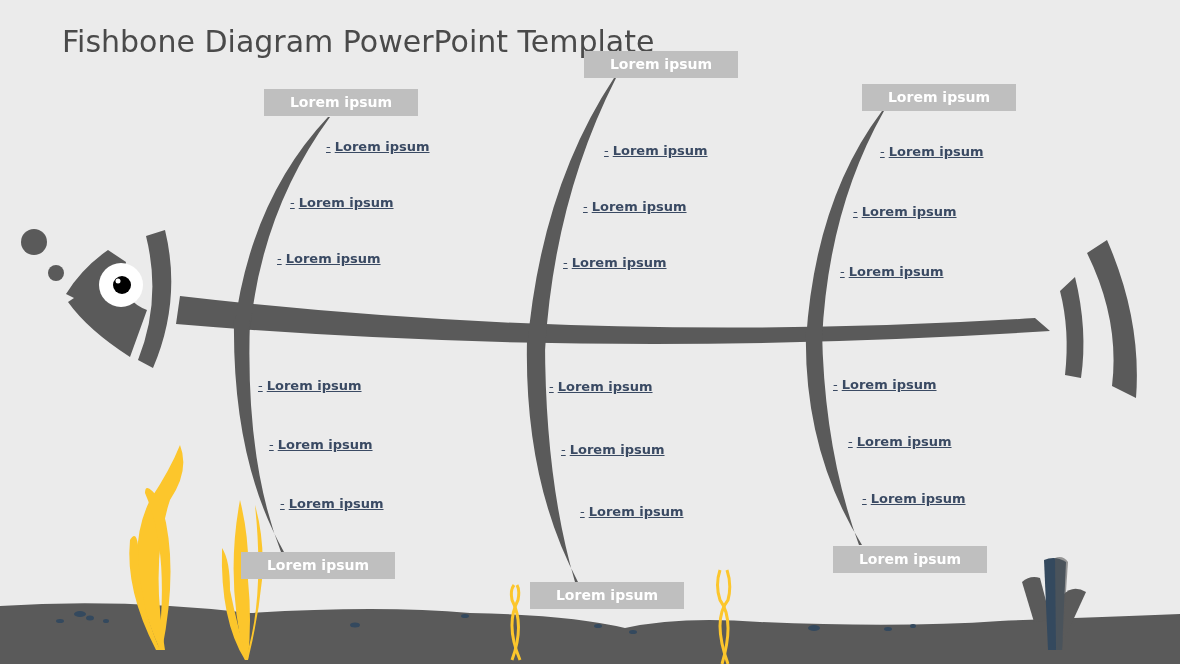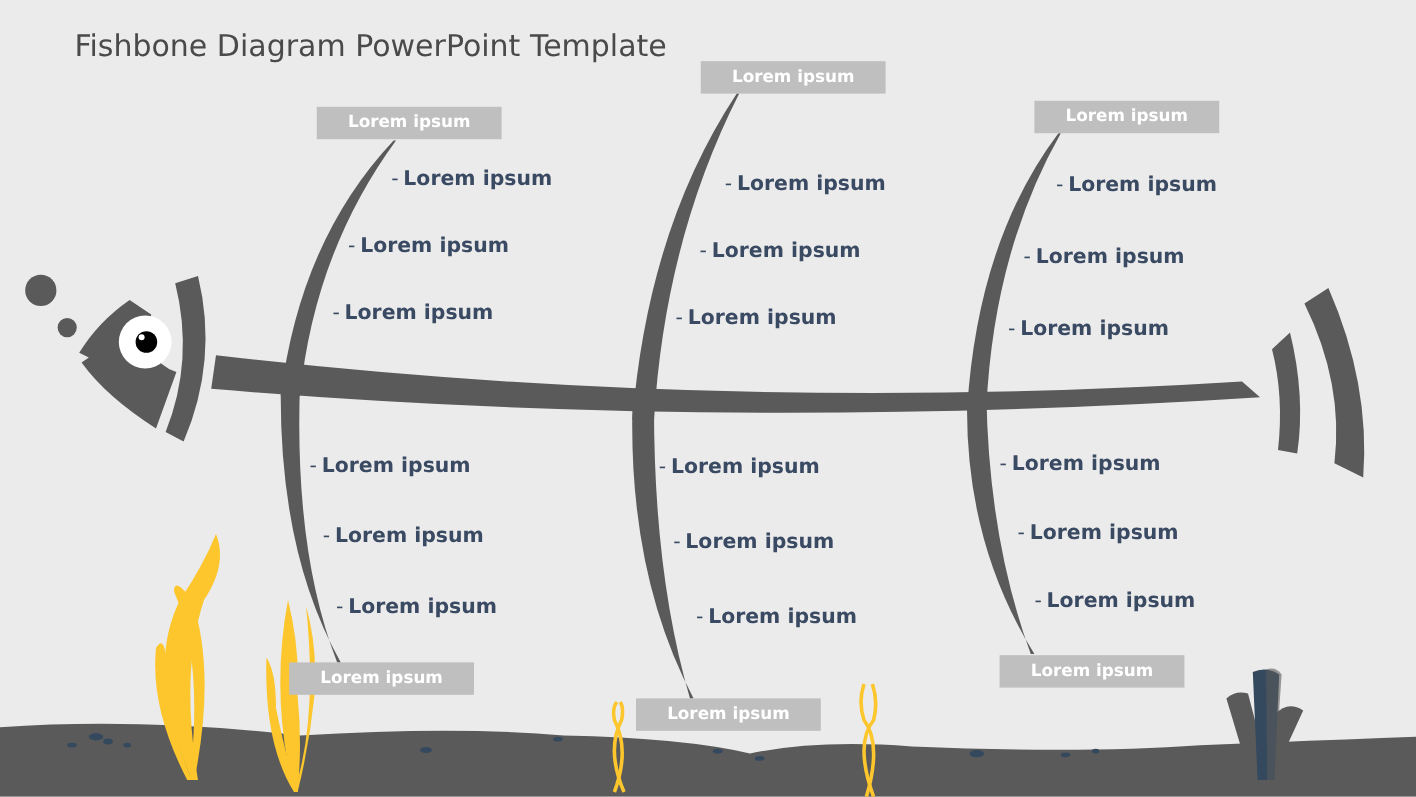--- a/index.html
+++ b/index.html
@@ -1,20 +1,20 @@
 <!DOCTYPE html>
 <html><head>
 <meta charset="utf-8">
 <style>
   html, body { margin: 0; padding: 0; }
   body { width: 1180px; height: 664px; background: #ebebeb; position: relative; overflow: hidden; font-family: "DejaVu Sans", sans-serif; }
   #art { position: absolute; left: 0; top: 0; width: 1180px; height: 664px; }
-  .title { position: absolute; left: 62px; top: 24px; font-size: 25px; color: #4a4a4a; font-family: "DejaVu Sans", sans-serif; white-space: nowrap; }
+  .title { position: absolute; left: 62px; top: 24px; font-size: 30px; color: #4a4a4a; font-family: "DejaVu Sans", sans-serif; white-space: nowrap; }
   .box { position: absolute; width: 154px; height: 27px; background: #bfbfbf; color: #ffffff; font-weight: bold; font-size: 14px; line-height: 27px; text-align: center; font-family: "DejaVu Sans", sans-serif; }
-  .item { position: absolute; font-size: 17px; font-weight: bold; color: #3a4a63; white-space: nowrap; font-family: "DejaVu Sans", sans-serif; }
+  .item { position: absolute; font-size: 13px; font-weight: bold; color: #3a4a63; white-space: nowrap; font-family: "DejaVu Sans", sans-serif; text-decoration: underline; }
   .item .dash { font-weight: normal; color: #3a4a63; margin-right: 4px; }
 </style>
 </head>
 <body>
 
 <svg id="art" width="1180" height="664" viewBox="0 0 1180 664" xmlns="http://www.w3.org/2000/svg">
 
   <circle cx="34" cy="242" r="13" fill="#5a5a5a"></circle>
   <circle cx="56" cy="273" r="8" fill="#5a5a5a"></circle>
 

